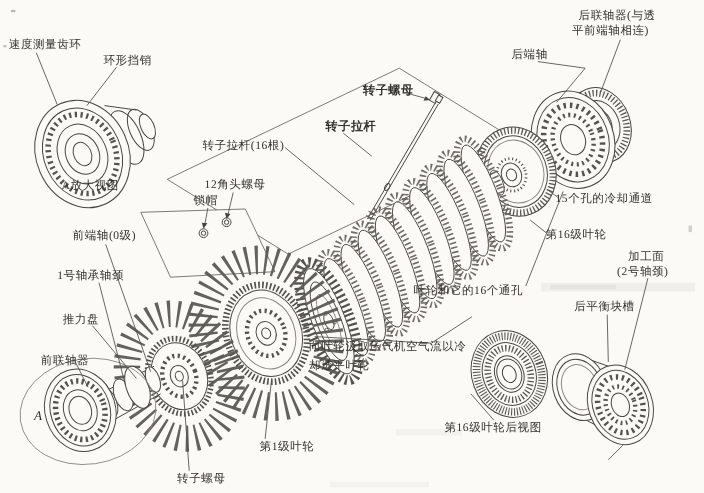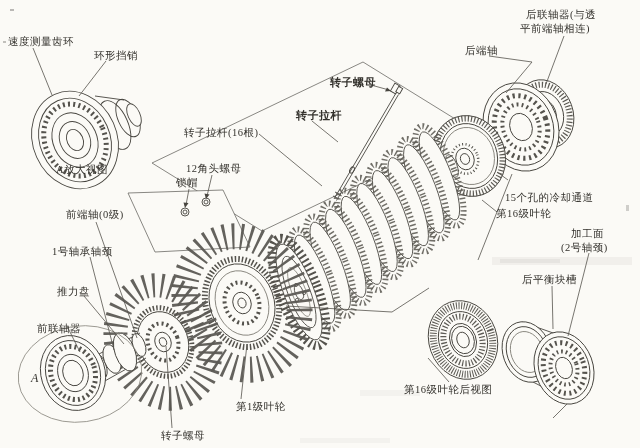--- a/index.html
+++ b/index.html
@@ -216,27 +216,30 @@
 <div class="lbl b" style="left:296px;top:109px">转子拉杆</div>
 <div class="lbl" style="left:184px;top:127px">转子拉杆(16根)</div>
 <div class="lbl" style="left:186px;top:163px">12角头螺母</div>
 <div class="lbl" style="left:176px;top:177px">锁帽</div>
 <div class="lbl" style="left:66px;top:209px">前端轴(0级)</div>
 <div class="lbl" style="left:52px;top:246px">1号轴承轴颈</div>
 <div class="lbl" style="left:57px;top:286px">推力盘</div>
 <div class="lbl" style="left:37px;top:323px">前联轴器</div>
 <div class="lbl" style="left:161px;top:430px">转子螺母</div>
 <div class="lbl" style="left:236px;top:401px">第1级叶轮</div>
+<div class="lbl" style="left:376px;top:259px">叶轮和它的16个通孔</div>
 <div class="lbl" style="left:496px;top:208px">第16级叶轮</div>
-<div class="lbl" style="left:505px;top:192px">15个孔的冷却通道</div>
+<div class="lbl" style="left:505px;top:176px">15个孔的冷却通道</div>
 <div class="lbl" style="left:465px;top:45px">后端轴</div>
 <div class="lbl" style="left:526px;top:9px">后联轴器(与透</div>
 <div class="lbl" style="left:520px;top:23px">平前端轴相连)</div>
 <div class="lbl" style="left:571px;top:228px">加工面</div>
 <div class="lbl" style="left:561px;top:242px">(2号轴颈)</div>
 <div class="lbl" style="left:522px;top:274px">后平衡块槽</div>
 <div class="lbl" style="left:404px;top:384px">第16级叶轮后视图</div>
 <div class="lbl it" style="left:31px;top:372px">A</div>
 
 <div class="note" style="left:281px;top:307px">
+  <div>向叶轮汲取压气机空气流以冷</div>
+  <div>却透平叶轮</div>
 </div>
 
 </div>
 
 </body></html>

